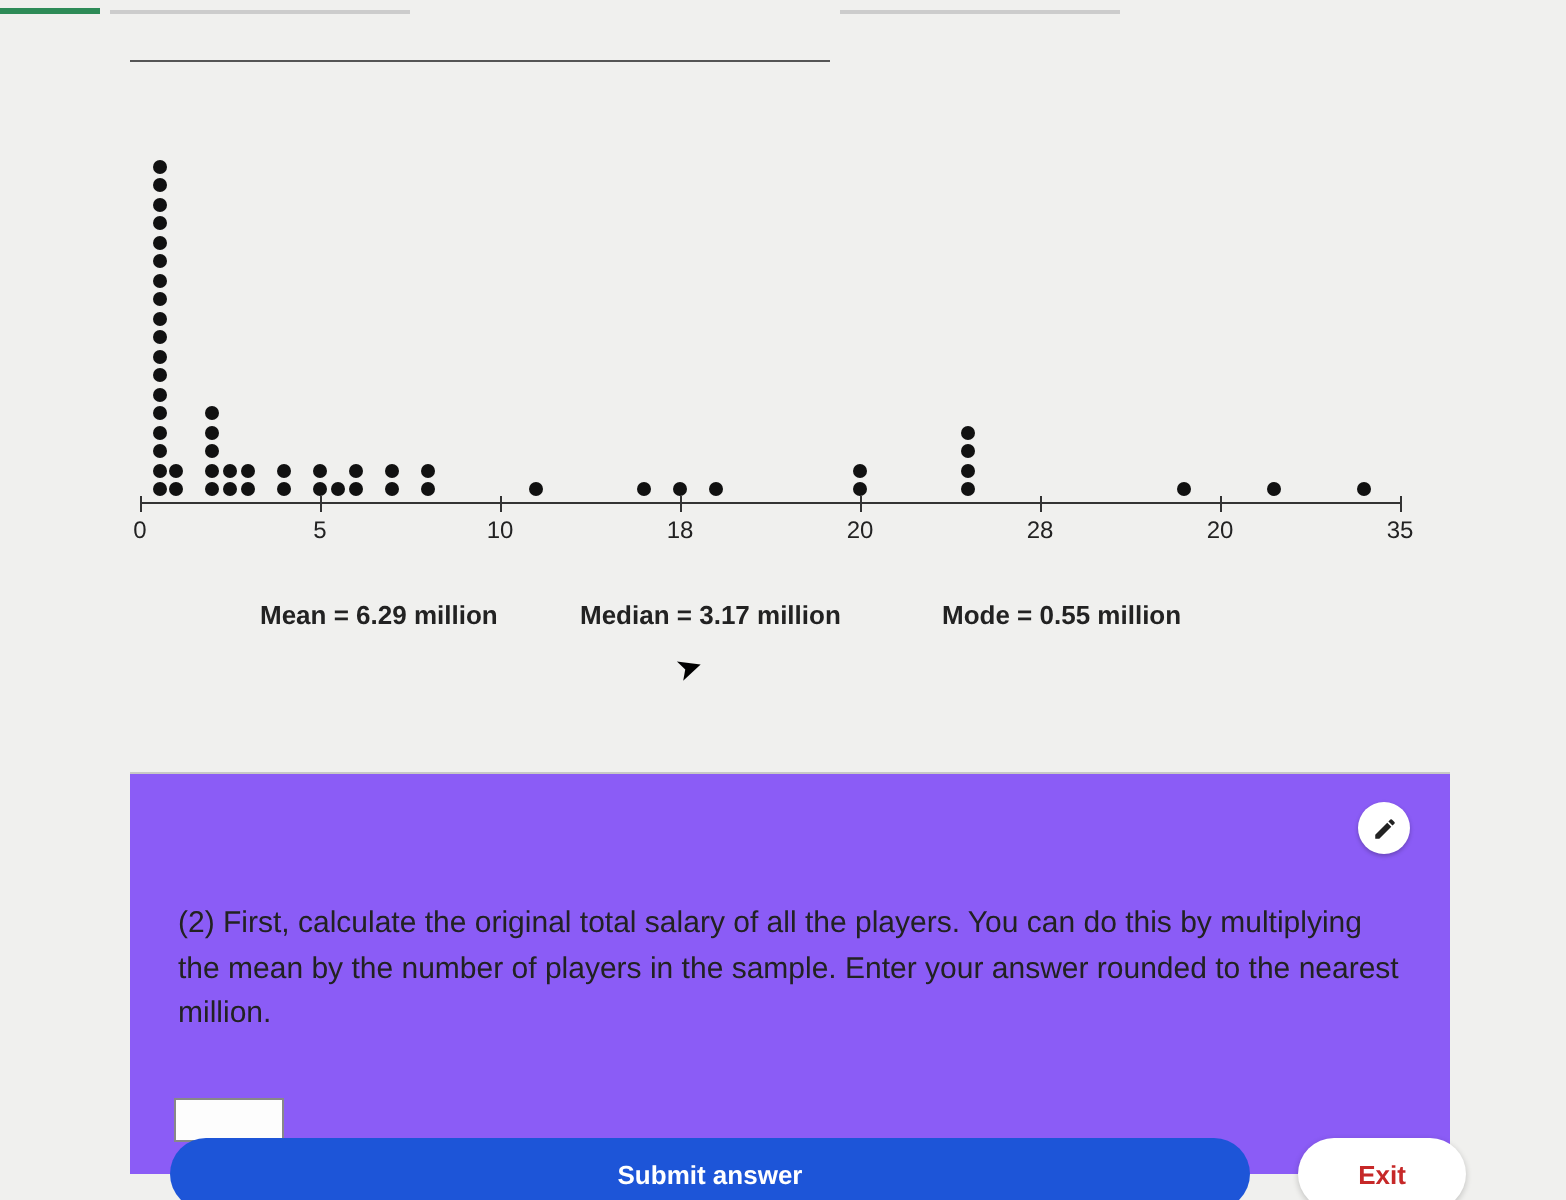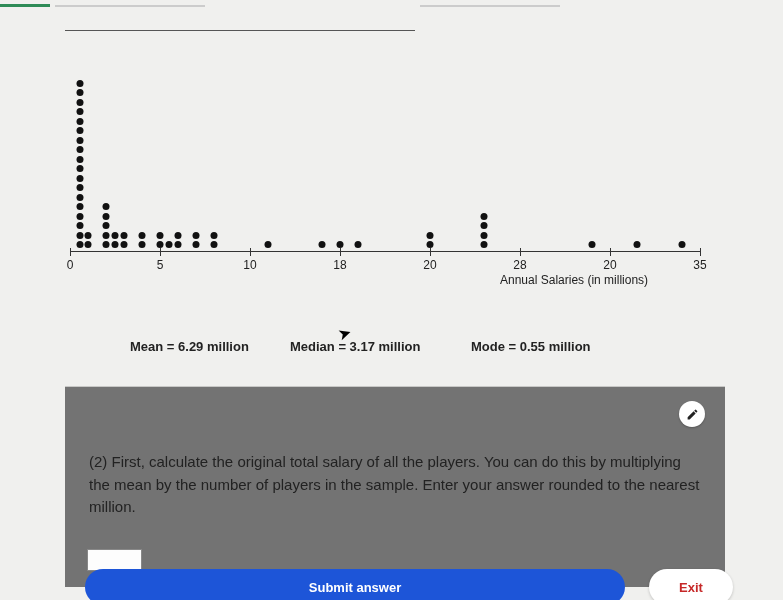--- a/index.html
+++ b/index.html
@@ -93,38 +93,38 @@
 
   .stats-row {
     position: absolute;
     left: 0;
     top: 300px;
     width: 100%;
     font-size: 13px;
     font-weight: bold;
     color: #222;
   }
-  .stats-row .stat { position: absolute; margin-top: 39px; }
+  .stats-row .stat { position: absolute; }
 
   .cursor {
     position: absolute;
     left: 338px;
     top: 324px;
     font-size: 16px;
     color: #000;
     transform: rotate(-18deg);
   }
 
   .qbox {
     position: absolute;
     left: 65px;
     top: 386px;
     width: 660px;
     height: 200px;
-    background: #737373;
+    background: #8b5cf6;
     border-top: 1px solid #c8c8c6;
   }
   .edit-badge {
     position: absolute;
     right: 20px;
     top: 14px;
     width: 26px;
     height: 26px;
     background: #fff;
     border-radius: 50%;
@@ -199,21 +199,20 @@
   <div class="top-bars">
     <div class="bar1"></div>
     <div class="bar2"></div>
     <div class="bar3"></div>
   </div>
 
   <div class="title-underline"></div>
 
   <div class="chart-area" id="chart-area">
     <div class="axis-x"></div>
-    <div class="x-axis-title">Annual Salaries (in millions)</div>
   <div class="axis-y-marker" style="left: 0px;"></div>
       <div class="tick-label" style="left: 0px;">0</div>
       <div class="axis-y-marker" style="left: 90px;"></div>
       <div class="tick-label" style="left: 90px;">5</div>
       <div class="axis-y-marker" style="left: 180px;"></div>
       <div class="tick-label" style="left: 180px;">10</div>
       <div class="axis-y-marker" style="left: 270px;"></div>
       <div class="tick-label" style="left: 270px;">18</div>
       <div class="axis-y-marker" style="left: 360px;"></div>
       <div class="tick-label" style="left: 360px;">20</div>

